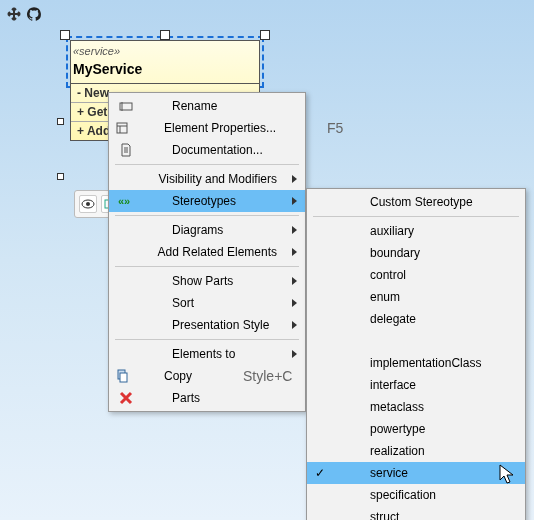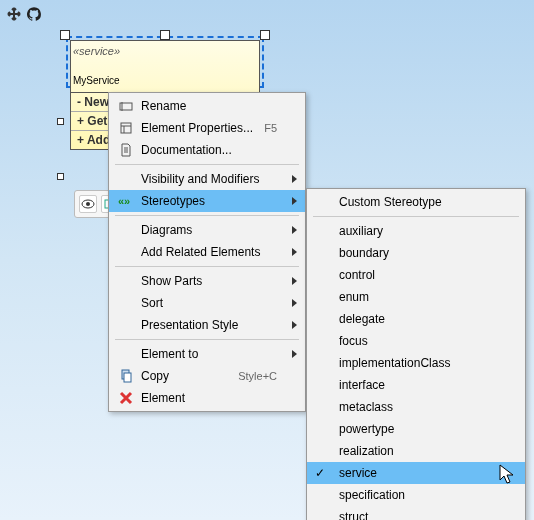--- a/index.html
+++ b/index.html
@@ -23,21 +23,21 @@
   .uml-wrap {
     position:absolute; top:40px; left:70px;
     width:190px;
   }
   .uml-box {
     background: linear-gradient(to bottom,#fffde6,#fff7b3);
     border: 1px solid #555;
   }
   .uml-title { text-align:left; padding:4px 2px 6px; border-bottom:1px solid #555;}
   .uml-stereo { font-style:italic; color:#555; font-size:11px;}
-  .uml-name { font-weight:normal; font-size:10px; margin-top:18px;}
+  .uml-name { font-weight:bold; font-size:14px; margin-top:4px;}
   .uml-row { padding:2px 6px; font-size:12px; color:#333; border-bottom:1px solid #aaa; white-space:nowrap; overflow:hidden;font-weight:bold;}
   .uml-row:last-child{border-bottom:none;}
   
   .sel-border {
     position:absolute; top:36px; left:66px; width:198px; height:52px;
     border:2px dashed #1a6fd6;
     pointer-events:none;
   }
   .handle {
     position:absolute; width:10px; height:10px; border:1px solid #333;
@@ -62,25 +62,26 @@
     box-shadow:2px 2px 5px rgba(0,0,0,0.25);
     padding:2px 0;
   }
   .menu .row {
     display:flex; align-items:center;
     height:22px;
     padding:0 28px 0 6px;
     position:relative;
     cursor:default;
     white-space:nowrap;
+    gap:31px;
   }
   .menu .row.sel { background:#6cbef5;}
   .menu .icon-slot { width:22px; height:22px; display:flex; align-items:center; justify-content:center; margin-right:4px;}
   .menu .label { flex:1; }
-  .menu .shortcut { color:#666; font-size:11px;}
+  .menu .shortcut { color:#666; margin-left:20px; font-size:14px;}
   .menu .arrow {
     position:absolute; right:8px; top:50%; transform:translateY(-50%);
     width:0; height:0; border-top:4px solid transparent; border-bottom:4px solid transparent; border-left:5px solid #333;
   }
   .menu .sep { height:1px; margin:3px 6px; background:#c9c9c9;}
   .menu .check {
     position:absolute; left:8px; top:50%; transform:translateY(-50%);
     font-size:12px; color:#000;
   }
   
@@ -210,40 +211,40 @@
       <span class="arrow"></span>
     </div>
     <div class="row">
       <span class="icon-slot"></span>
       <span class="label">Presentation Style</span>
       <span class="arrow"></span>
     </div>
     <div class="sep"></div>
     <div class="row">
       <span class="icon-slot"></span>
-      <span class="label">Element to</span>
+      <span class="label">Elements to</span>
       <span class="arrow"></span>
     </div>
     <div class="row">
       <span class="icon-slot">
         <svg width="14" height="14" viewBox="0 0 14 14">
           <rect x="3" y="1" width="7" height="9" fill="#cde" stroke="#369"></rect>
           <rect x="5" y="4" width="7" height="9" fill="#fff" stroke="#369"></rect>
         </svg>
       </span>
       <span class="label">Copy</span>
       <span class="shortcut">Style+C</span>
     </div>
     <div class="row">
       <span class="icon-slot">
         <svg width="14" height="14" viewBox="0 0 14 14">
           <path d="M2 2 L12 12 M12 2 L2 12" stroke="#d33" stroke-width="3"></path>
         </svg>
       </span>
-      <span class="label">Element</span>
+      <span class="label">Parts</span>
     </div>
   </div>
 
 <div id="menu-sub" class="menu">
     <div class="row">
       <span class="icon-slot"></span>
       <span class="label">Custom Stereotype</span>
     </div>
     <div class="sep"></div>
     <div class="row">
@@ -261,21 +262,20 @@
     <div class="row">
       <span class="icon-slot"></span>
       <span class="label">enum</span>
     </div>
     <div class="row">
       <span class="icon-slot"></span>
       <span class="label">delegate</span>
     </div>
     <div class="row">
       <span class="icon-slot"></span>
-      <span class="label">focus</span>
     </div>
     <div class="row">
       <span class="icon-slot"></span>
       <span class="label">implementationClass</span>
     </div>
     <div class="row">
       <span class="icon-slot"></span>
       <span class="label">interface</span>
     </div>
     <div class="row">

